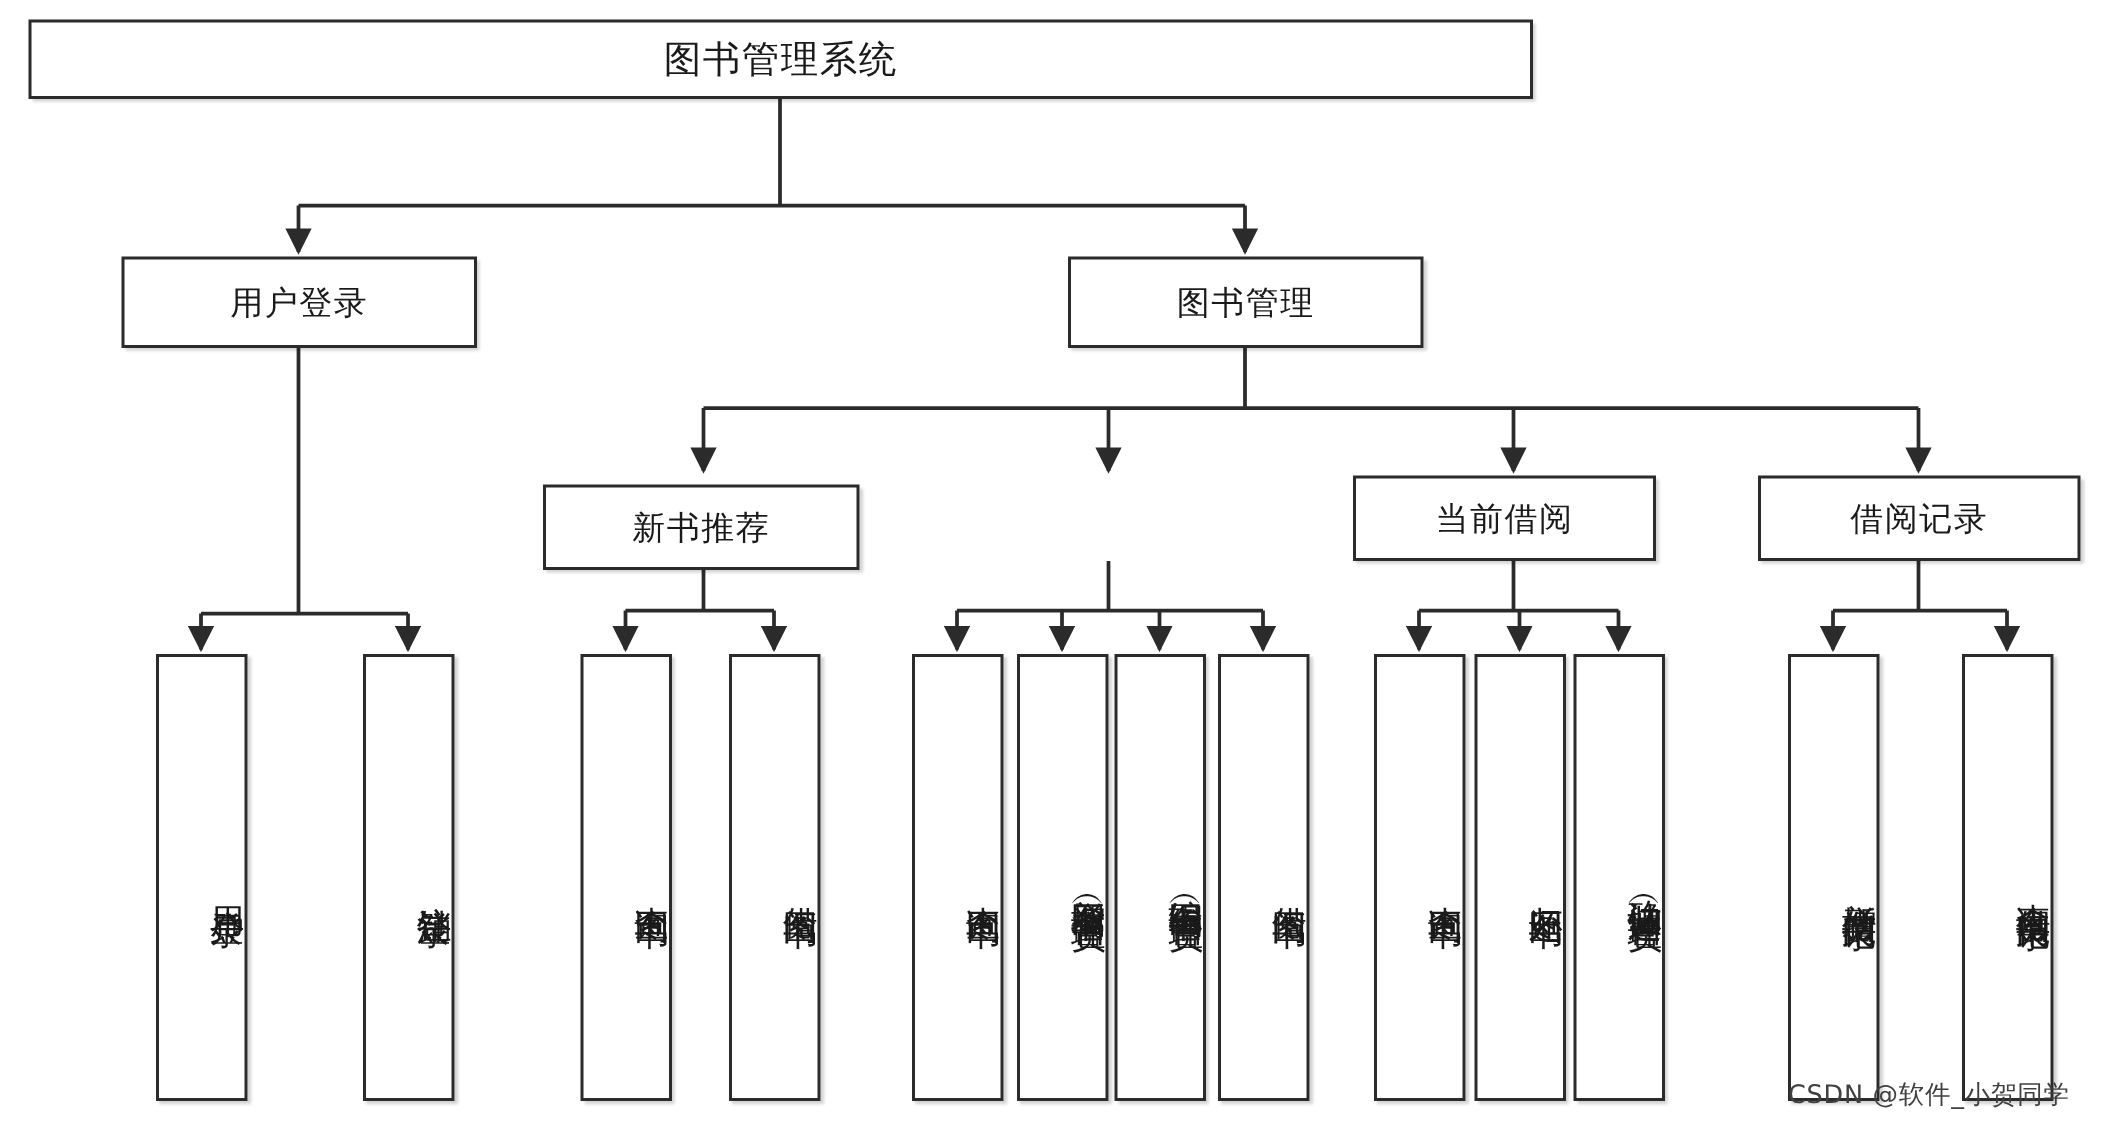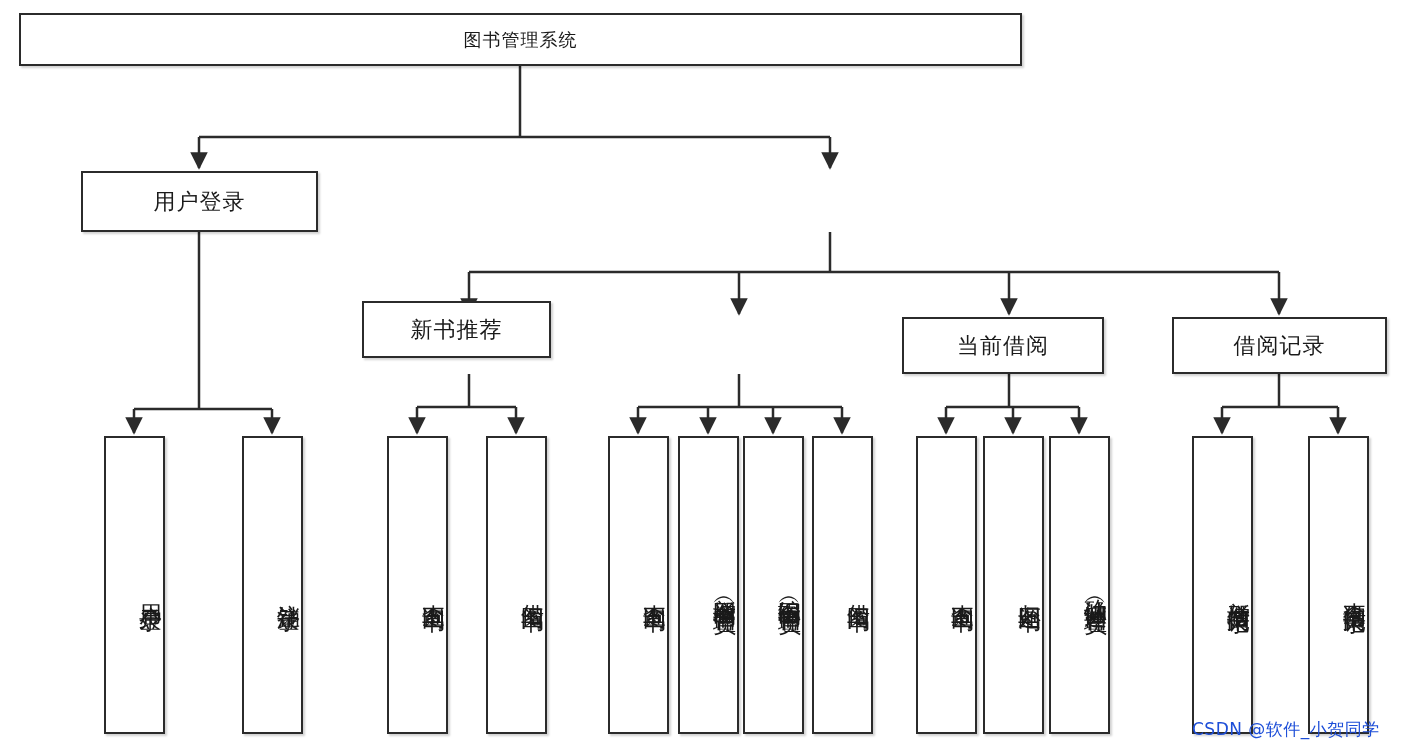--- a/index.html
+++ b/index.html
@@ -35,21 +35,21 @@
     justify-content: center;
     color: #1a1a1a;
     box-shadow: 2px 2px 2px rgba(0,0,0,0.18);
   }
   .node-h {
     font-size: 22px;
     letter-spacing: 1px;
     white-space: nowrap;
   }
   .node-root {
-    font-size: 18px;
+    font-size: 25px;
     text-align: center;
   }
   .node-leaf {
     writing-mode: vertical-rl;
     text-orientation: upright;
     font-size: 23px;
     line-height: 1.12;
     letter-spacing: 2px;
     padding-top: 10px;
     align-items: flex-start;
@@ -127,22 +127,25 @@
     </g>
   </svg>
 
   <div class="node node-h node-root" id="n-root" style="left: 19px; top: 13px; width: 1003px; height: 53px;">
     <span>图书管理系统</span>
   </div>
 
   <div class="node node-h" id="n-l2-0" style="left: 81px; top: 171px; width: 237px; height: 61px;">
     <span>用户登录</span>
   </div>
+  <div class="node node-h" id="n-l2-1" style="left: 712px; top: 171px; width: 237px; height: 61px;">
+    <span>图书管理</span>
+  </div>
 
-  <div class="node node-h" id="n-l3-0" style="left: 362px; top: 301px; width: 189px; height: 57px;">
+  <div class="node node-h" id="n-l3-0" style="left: 362px; top: 323px; width: 211px; height: 57px;">
     <span>新书推荐</span>
   </div>
   <div class="node node-h" id="n-l3-2" style="left: 902px; top: 317px; width: 202px; height: 57px;">
     <span>当前借阅</span>
   </div>
   <div class="node node-h" id="n-l3-3" style="left: 1172px; top: 317px; width: 215px; height: 57px;">
     <span>借阅记录</span>
   </div>
 
   <div class="node node-leaf" id="n-lf-0" style="left: 104px; top: 436px; width: 61px; height: 298px;">
@@ -178,14 +181,14 @@
   <div class="node node-leaf" id="n-lf-10" style="left: 1049px; top: 436px; width: 61px; height: 298px;">
     <span class="leaf-text">确认归还（管理员）</span>
   </div>
   <div class="node node-leaf" id="n-lf-11" style="left: 1192px; top: 436px; width: 61px; height: 298px;">
     <span class="leaf-text">新增借阅记录</span>
   </div>
   <div class="node node-leaf" id="n-lf-12" style="left: 1308px; top: 436px; width: 61px; height: 298px;">
     <span class="leaf-text">查询借阅记录</span>
   </div>
 
-  <div class="watermark" id="wm" style="left: 1192px; top: 718px; color: #1d4ed8;">CSDN @软件_小贺同学</div>
+  <div class="watermark" id="wm" style="left: 1192px; top: 718px; color: #404040;">CSDN @软件_小贺同学</div>
 </div>
 
 </body></html>

